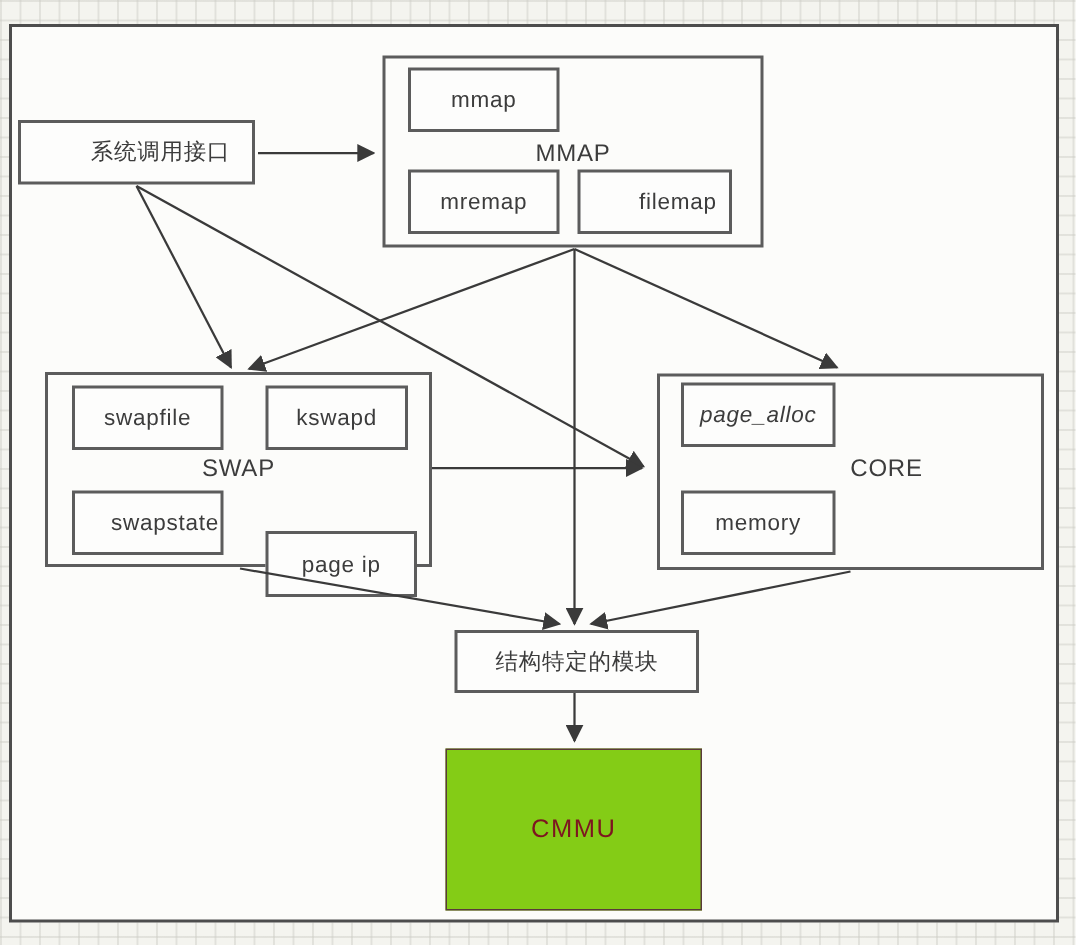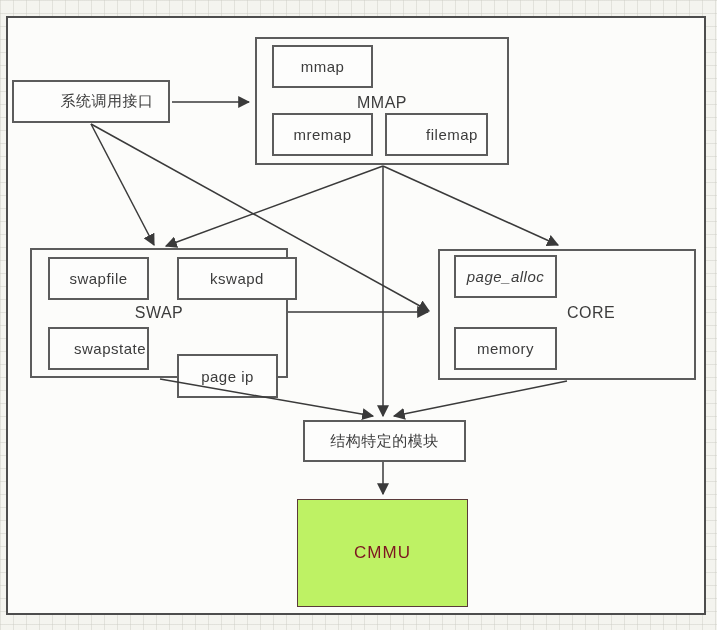--- a/index.html
+++ b/index.html
@@ -21,21 +21,21 @@
     background:#fdfdfc;color:#3c3c3c;z-index:2;
     display:flex;align-items:center;justify-content:center;
     font-size:15px;letter-spacing:.5px;
   }
   .group{background:transparent;}
   .group-label{
     position:absolute;left:0;right:0;text-align:center;
     color:#3c3c3c;font-size:16px;letter-spacing:.5px;z-index:3;
   }
   .cmmu{
-    background:#bef264;border:1px solid #5a3a3a;color:#7d1520;
+    background:#84cc16;border:1px solid #5a3a3a;color:#7d1520;
     font-size:17px;letter-spacing:1px;
   }
   svg.arrows{position:absolute;left:0;top:0;z-index:5;pointer-events:none;}
   svg.arrows line{stroke:#3a3a3a;stroke-width:1.5;}
 </style>
 </head>
 <body>
 
 <div class="canvas"></div>
 
@@ -53,21 +53,21 @@
 </div>
 <div class="node" style="left:385px;top:113px;width:103px;height:43px;padding-left:31px;">
   <span>filemap</span>
 </div>
 
 <div class="node group" style="left:30px;top:248px;width:258px;height:130px;"></div>
 <div class="group-label" style="left:30px;width:258px;top:304px;">SWAP</div>
 <div class="node" style="left:48px;top:257px;width:101px;height:43px;">
   <span>swapfile</span>
 </div>
-<div class="node" style="left:177px;top:257px;width:120px;height:43px;">
+<div class="node" style="left:177px;top:257px;width:95px;height:43px;">
   <span>kswapd</span>
 </div>
 <div class="node" style="left:48px;top:327px;width:101px;height:43px;padding-left:23px;">
   <span>swapstate</span>
 </div>
 <div class="node" style="left:177px;top:326px;width:101px;height:44px;margin-top:28px;">
   <span>page ip</span>
 </div>
 
 <div class="node group" style="left:438px;top:249px;width:258px;height:131px;"></div>

